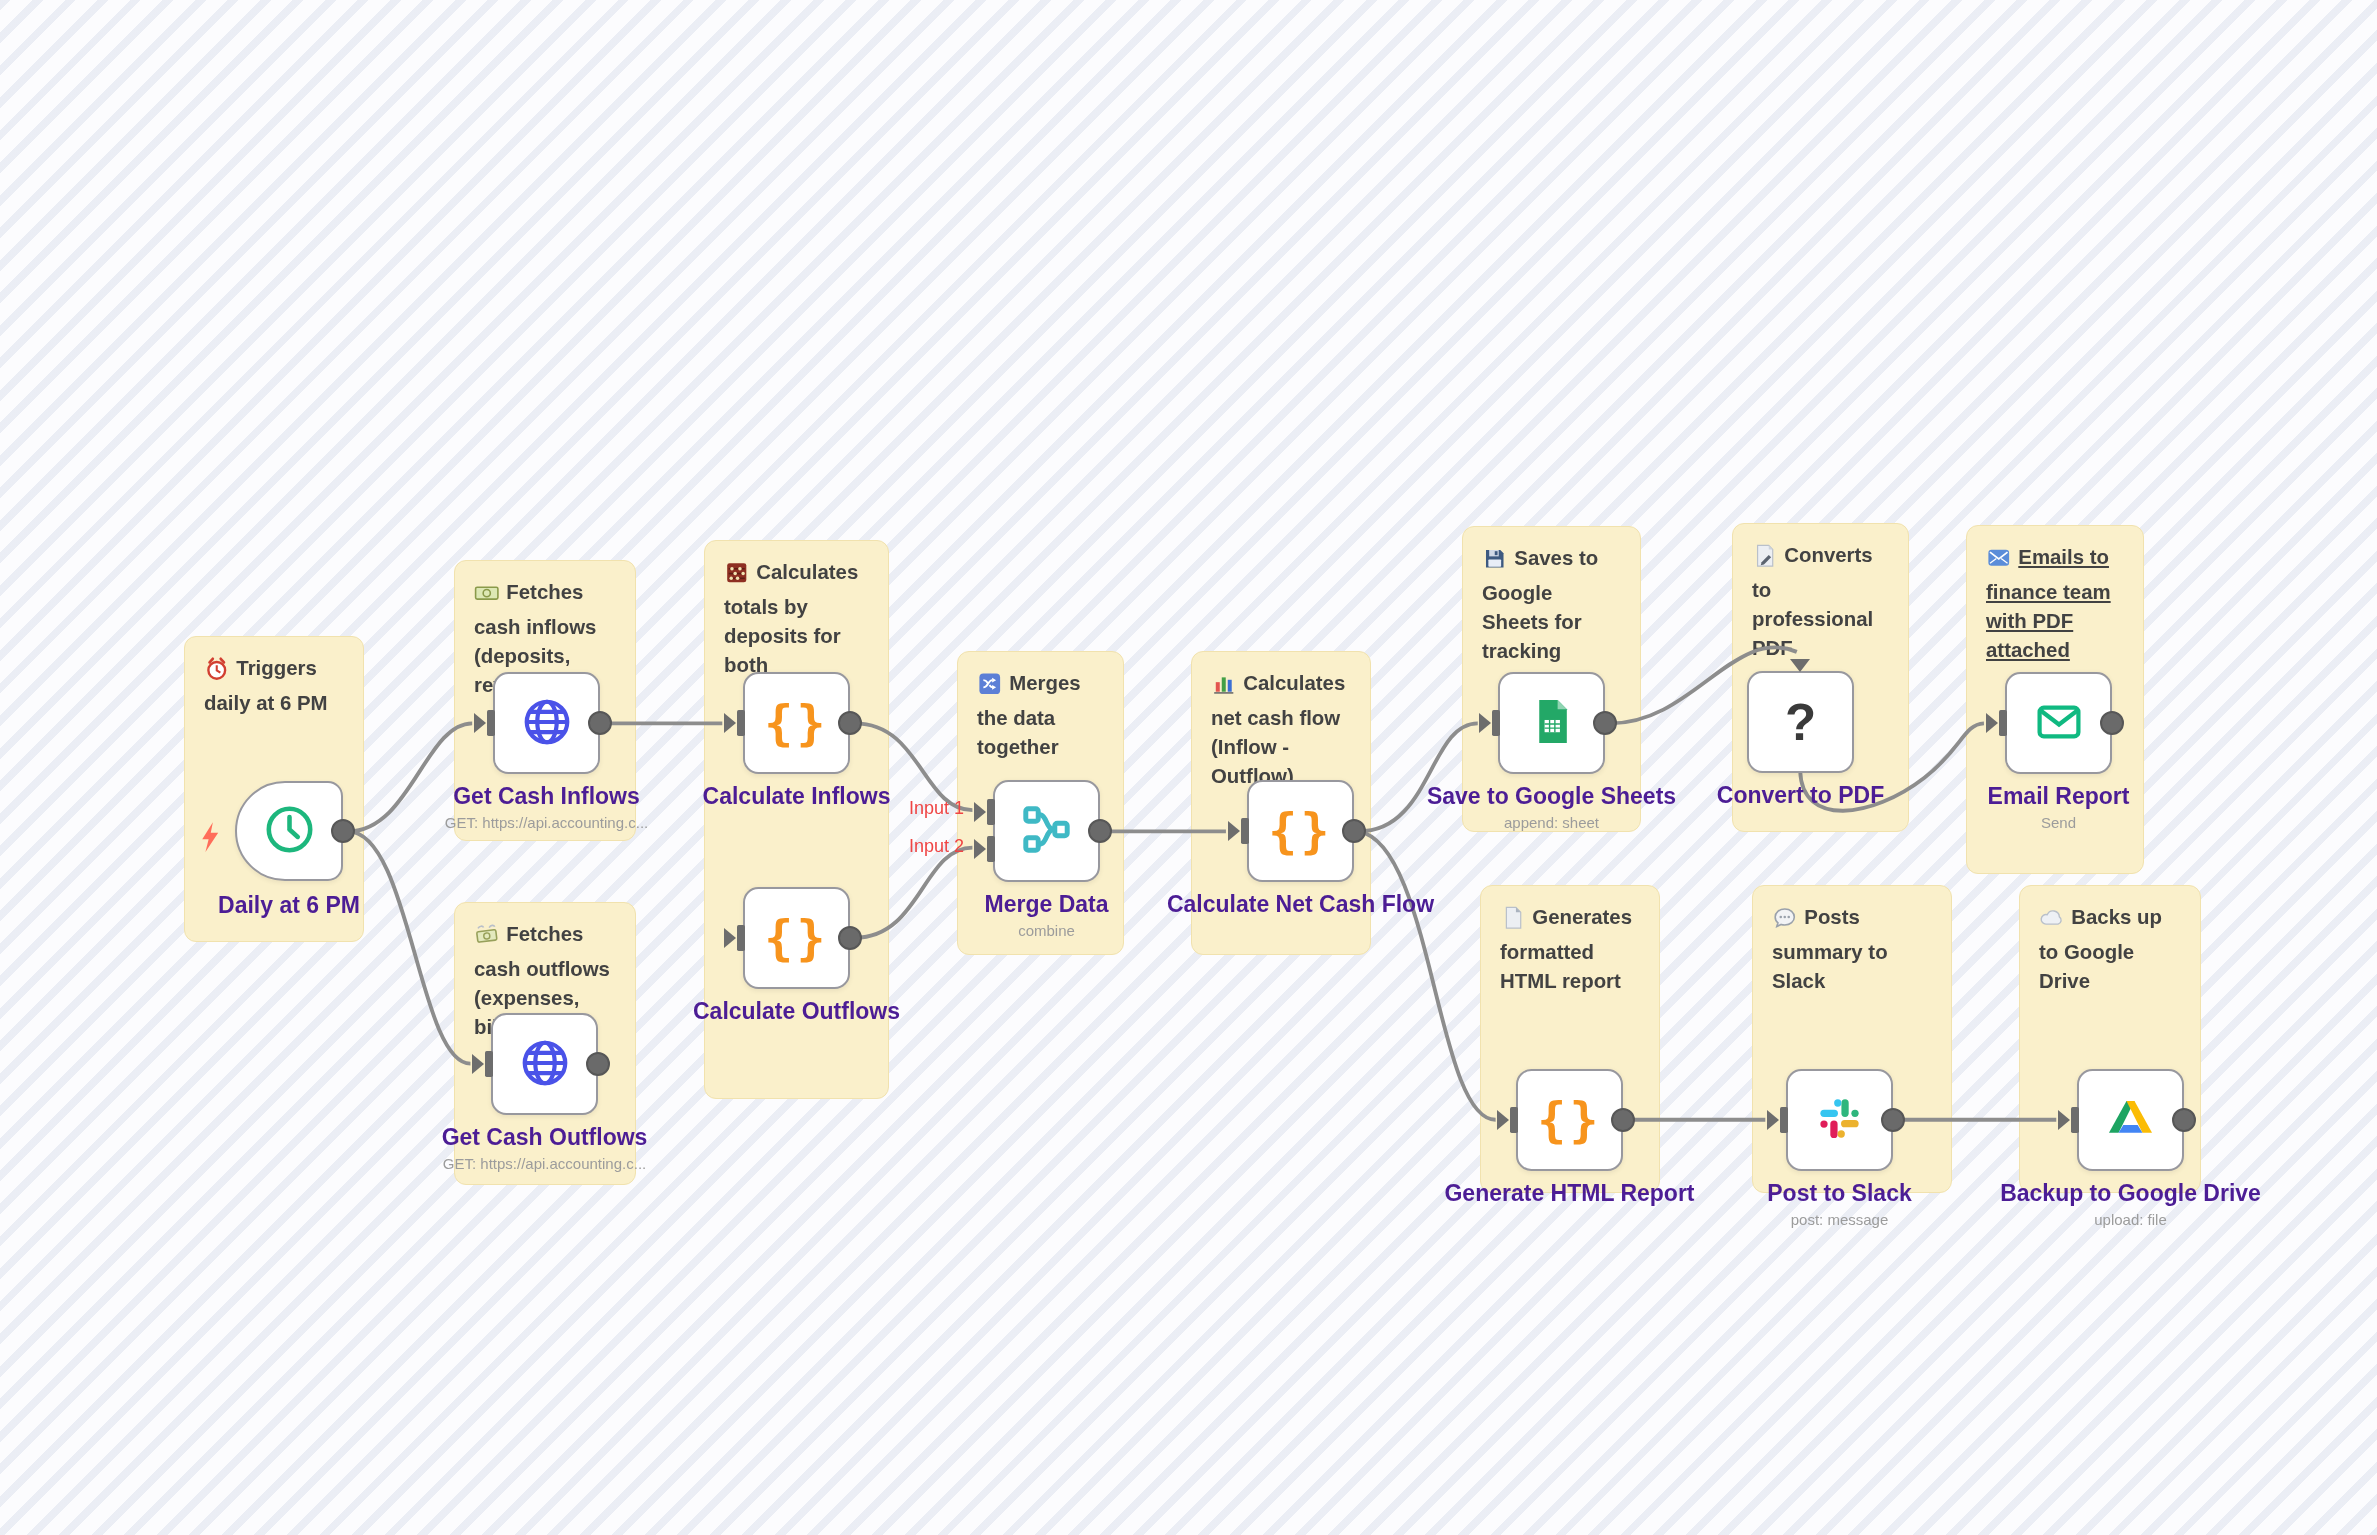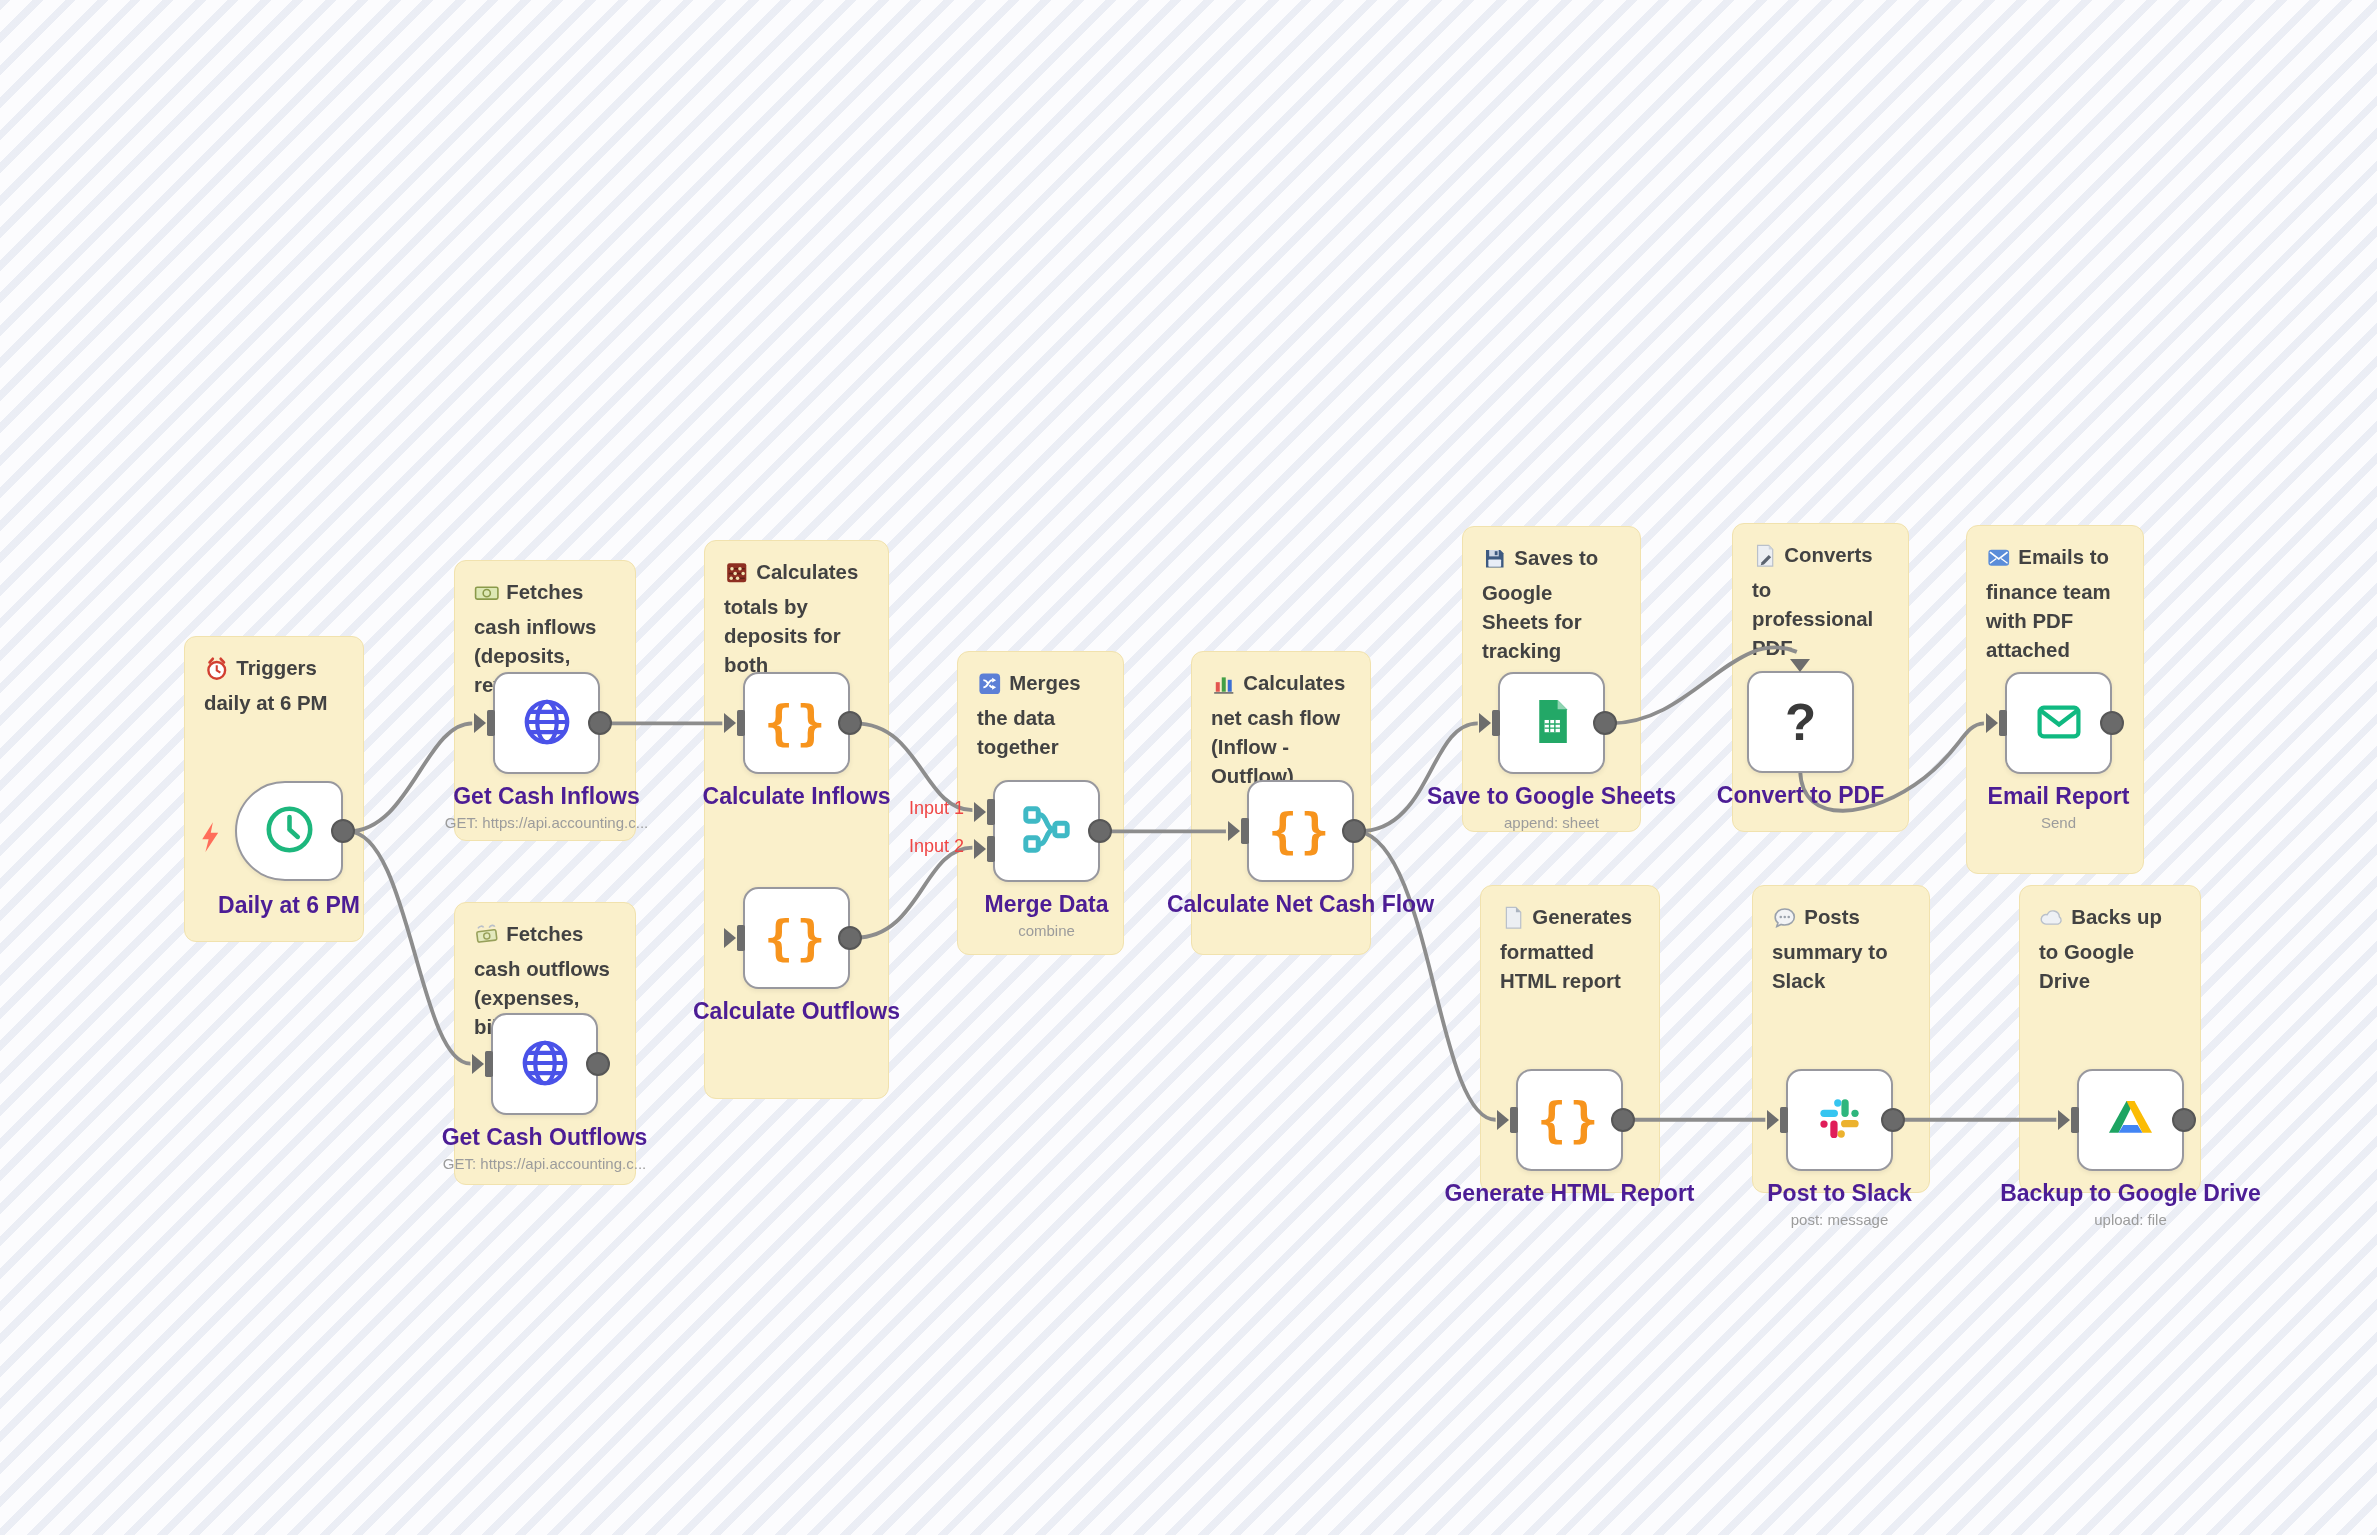--- a/index.html
+++ b/index.html
@@ -18,23 +18,23 @@
   }
   .sticky .s-icon{display:inline-block;vertical-align:-6px;margin-right:6.8px;}
   .s1{left:184px;top:636px;width:180px;height:306px;}
   .s2{left:454px;top:560px;width:182px;height:281px;}
   .s3{left:704px;top:540px;width:185px;height:559px;}
   .s4{left:454px;top:902px;width:182px;height:283px;}
   .s5{left:957px;top:651px;width:167px;height:304px;}
   .s6{left:1191px;top:651px;width:180px;height:304px;}
   .s7{left:1462px;top:526px;width:179px;height:306px;}
   .s8{left:1732px;top:523px;width:177px;height:309px;}
-  .s9{left:1966px;top:525px;width:178px;height:349px;}
+  .s9{left:1966px;top:525px;width:178px;height:349px;text-decoration:underline;}
   .s10{left:1480px;top:885px;width:180px;height:308px;}
-  .s11{left:1752px;top:885px;width:178px;height:308px;}
+  .s11{left:1752px;top:885px;width:200px;height:308px;}
   .s12{left:2019px;top:885px;width:182px;height:308px;}
   
   #wires{position:absolute;left:0;top:0;z-index:5;}
   #wires path{stroke:#8d8d8d;stroke-width:4.5;fill:none;}
   
   .node{
     position:absolute;width:107px;height:102px;background:#fff;
     border:2.6px solid #98989e;border-radius:15.3px;box-sizing:border-box;
     display:flex;align-items:center;justify-content:center;z-index:10;
     box-shadow:0 1.7px 5.1px rgba(0,0,0,.07);

